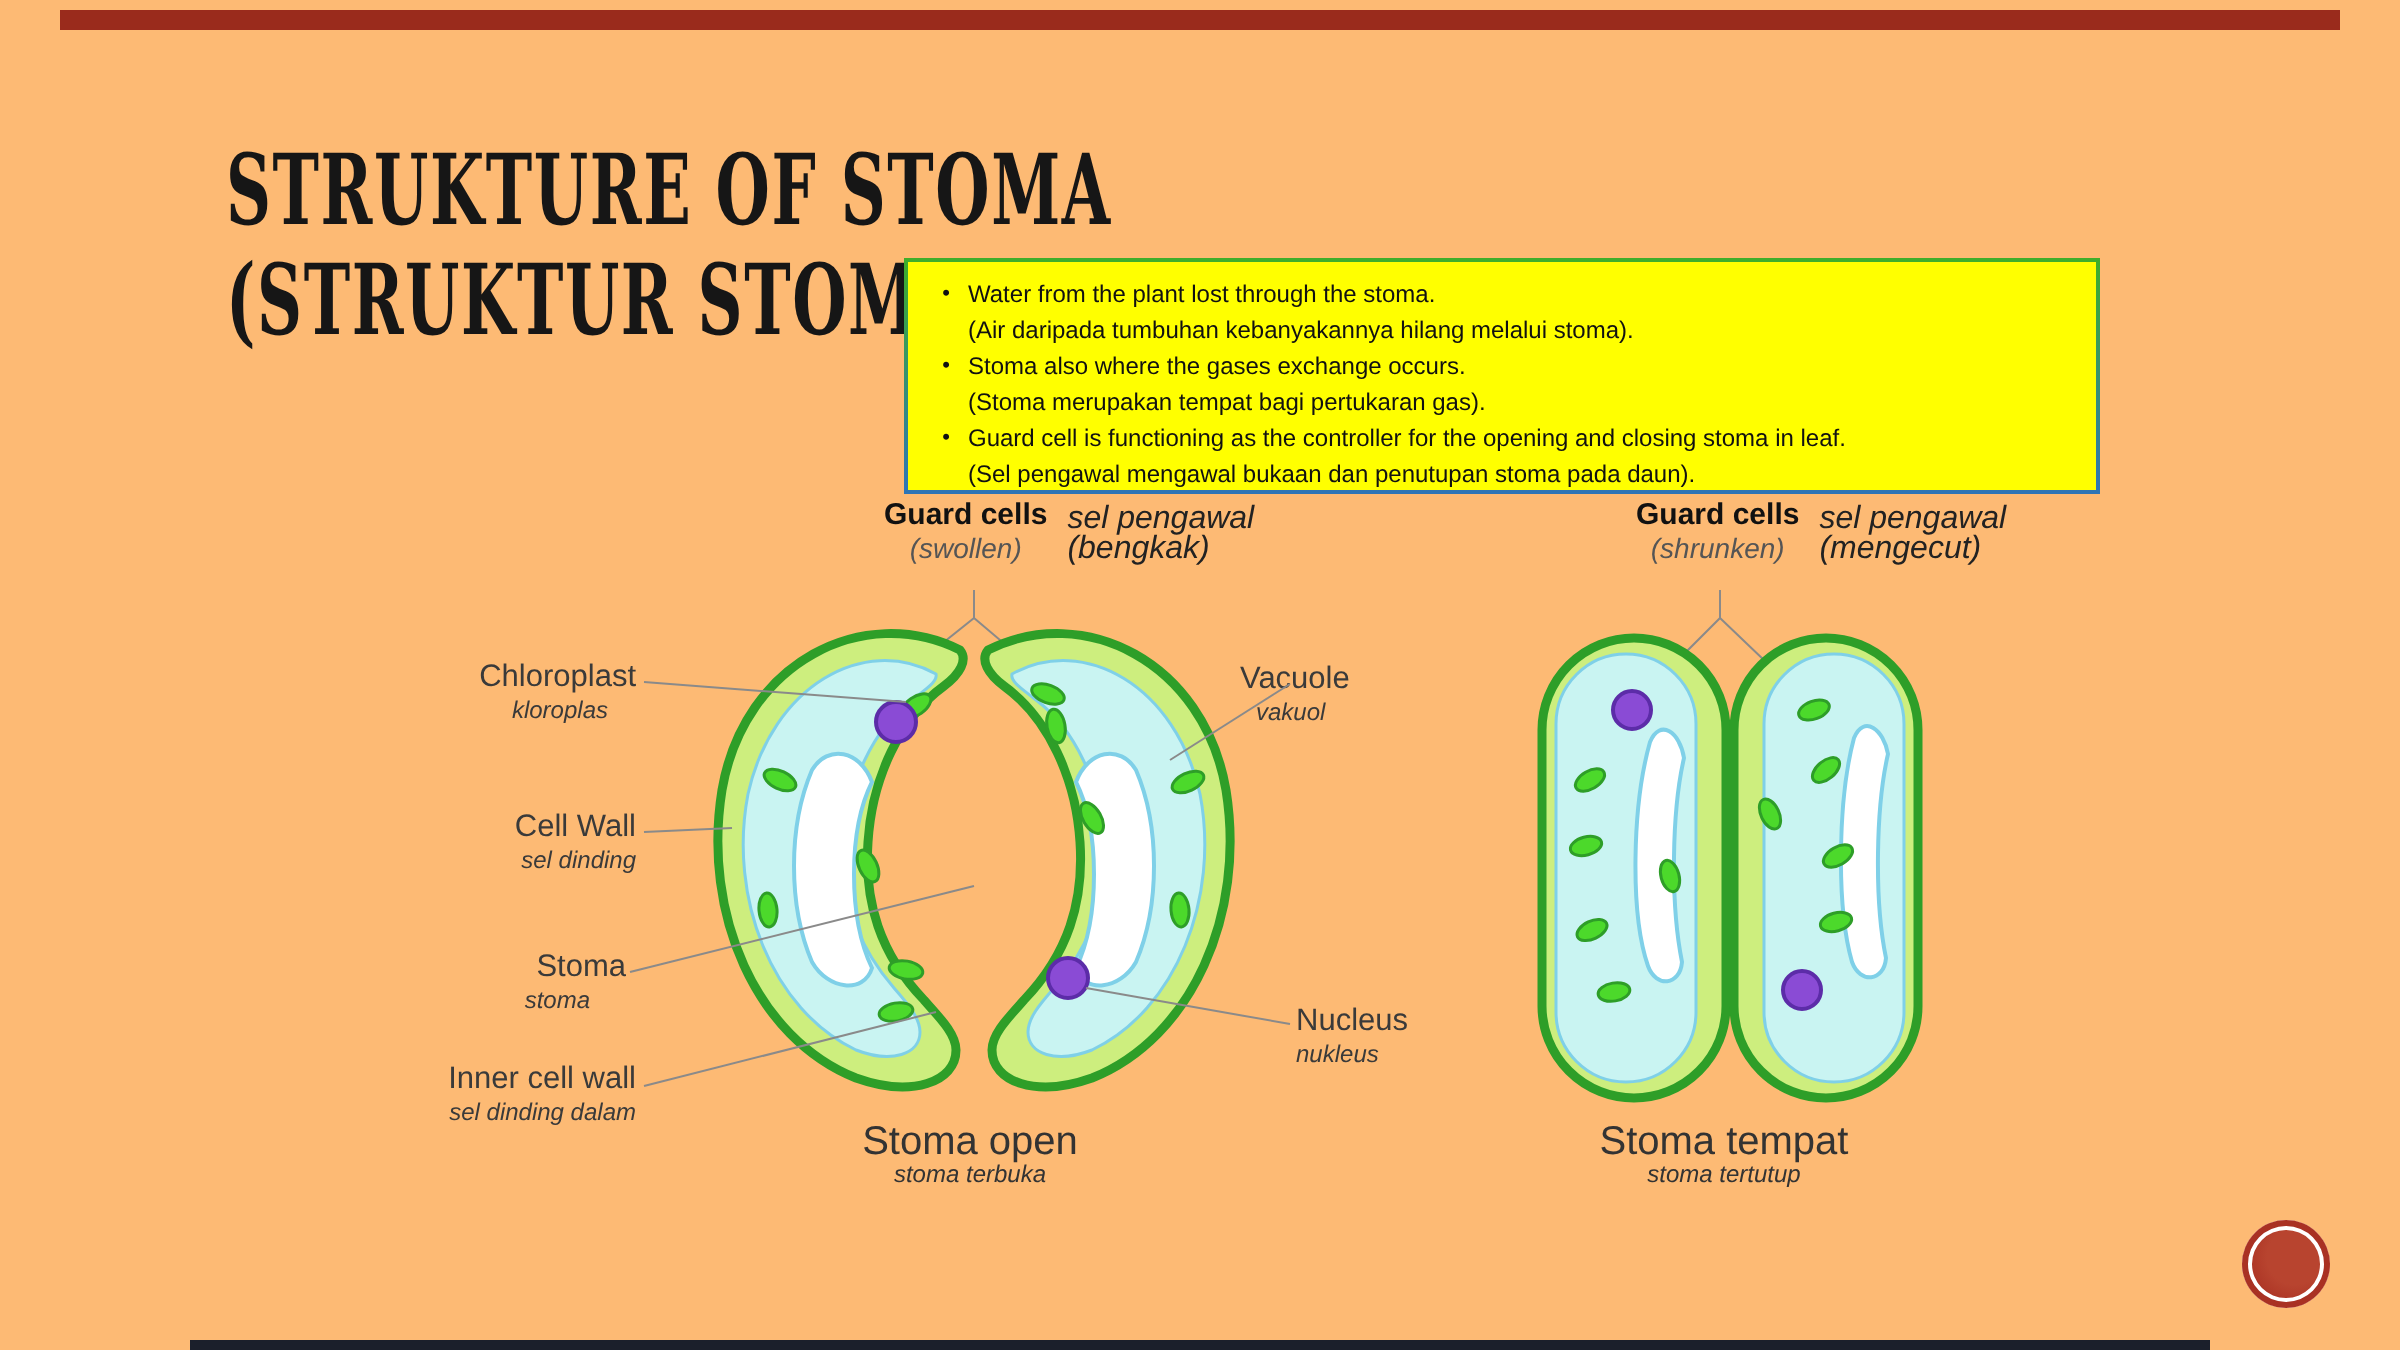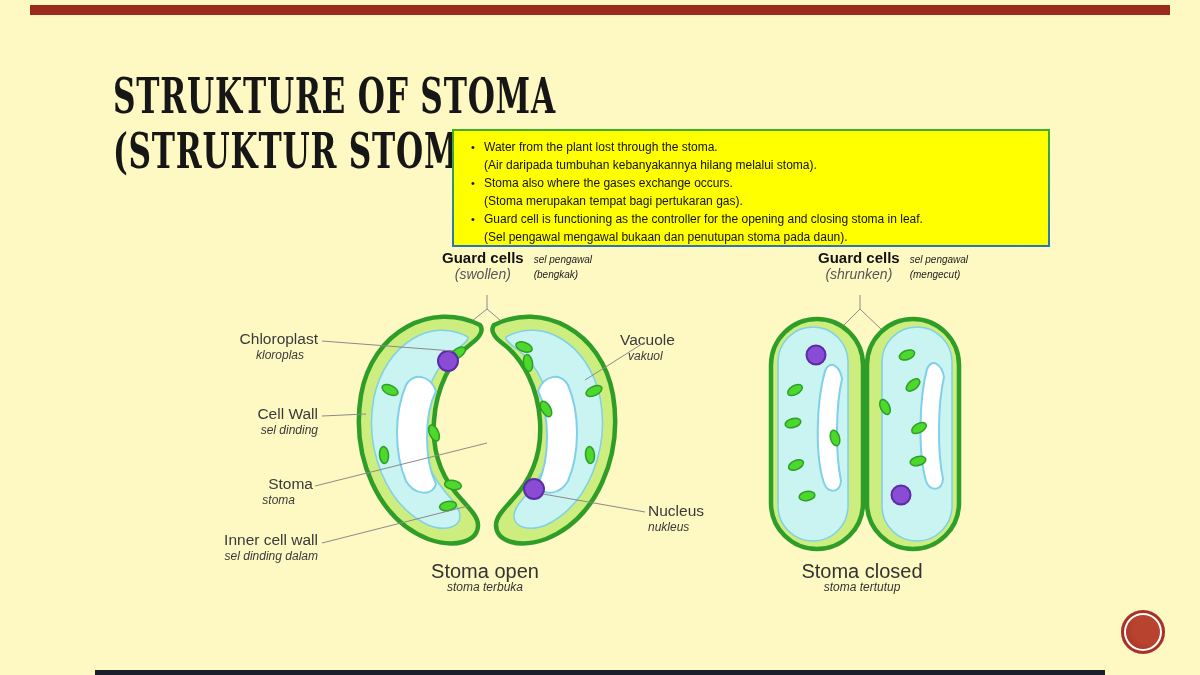--- a/index.html
+++ b/index.html
@@ -1,16 +1,16 @@
 <!DOCTYPE html>
 <html style="--accent_bar: #9A2B1C; --bottom_bar: #1B1F2B; --seal: #A93123; --info_bg: #FFFF00; --info_border_top: #3FAE2A; --info_border_bottom: #2E75B6; --cell_outline: #2E9E28; --cell_band: #CDEE7E; --cytoplasm: #C9F4F2; --vacuole_outline: #7FD0E8; --chloroplast: #4CD92B; --chloroplast_outline: #2E9E28; --nucleus: #8A4BD5; --nucleus_outline: #5C2CA8; --label_line: #8A8A8A;"><head>
 <meta charset="utf-8">
 <style>
   html,body{margin:0;padding:0;background:#fff;}
-  .stage{position:relative;width:1200px;height:675px;background:#fef9c3;overflow:hidden;
+  .stage{position:relative;width:1200px;height:675px;background:#fdba74;overflow:hidden;
          font-family:"Liberation Sans",sans-serif;color:#111;}
 
   
   .top-bar{position:absolute;left:30px;top:5px;width:1140px;height:10px;
            background:var(--accent_bar,#9A2B1C);}
   .bottom-bar{position:absolute;left:95px;top:670px;width:1010px;height:5px;
               background:var(--bottom_bar,#1B1F2B);}
   .seal{position:absolute;left:1121px;top:610px;width:44px;height:44px;border-radius:50%;
         background:radial-gradient(circle at 60% 42%, #b8442f 0 38%, var(--seal,#A93123) 72%);
         box-shadow:inset 0 0 0 3px var(--seal,#A93123), inset 0 0 0 5px #ffffff;}
@@ -35,21 +35,21 @@
   .lbl .en{font-size:15.5px;line-height:16px;}
   .lbl .ms{font-size:12px;line-height:14px;font-style:italic;margin-top:1px;color:#3a3a3a;}
   .ra{text-align:right;width:158px;}
   .pr14{padding-right:14px;} .pr18{padding-right:18px;} .pl8{padding-left:8px;}
 
   .cellhead{position:absolute;display:flex;gap:10px;}
   .cellhead .main{text-align:center;}
   .cellhead .main .b{font-weight:bold;font-size:15px;color:#111;line-height:16px;}
   .cellhead .main .st{font-style:italic;font-size:14px;color:#555;line-height:16px;}
   .cellhead .msu{padding-top:2px;}
-  .cellhead .msu div{font-style:italic;font-size:10px;line-height:15px;color:#222;}
+  .cellhead .msu div{font-style:italic;font-size:16px;line-height:15px;color:#222;}
 
   .cap{position:absolute;width:160px;text-align:center;color:#333;}
   .cap .en{font-size:20px;line-height:18px;}
   .cap .ms{font-size:12px;line-height:14px;font-style:italic;}
 
   
   .outer{fill:var(--cell_band,#CDEE7E);stroke:var(--cell_outline,#2E9E28);stroke-width:4.5;stroke-linejoin:round;}
   .cyto{fill:var(--cytoplasm,#C9F4F2);stroke:var(--vacuole_outline,#7FD0E8);stroke-width:1.5;}
   .vac{fill:#ffffff;stroke:var(--vacuole_outline,#7FD0E8);stroke-width:2;}
   .chl{fill:var(--chloroplast,#4CD92B);stroke:var(--chloroplast_outline,#2E9E28);stroke-width:1.5;}
@@ -215,17 +215,17 @@
       </g>
       <circle class="nuc" cx="146" cy="200" r="9.5"></circle>
     </g>
   </svg>
 
   <div class="cap" style="left:405px;top:562px;">
     <div class="en">Stoma open</div>
     <div class="ms">stoma terbuka</div>
   </div>
   <div class="cap" style="left:782px;top:562px;">
-    <div class="en">Stoma closed</div>
+    <div class="en">Stoma tempat</div>
     <div class="ms">stoma tertutup</div>
   </div>
 
 </div>
 
 </body></html>

